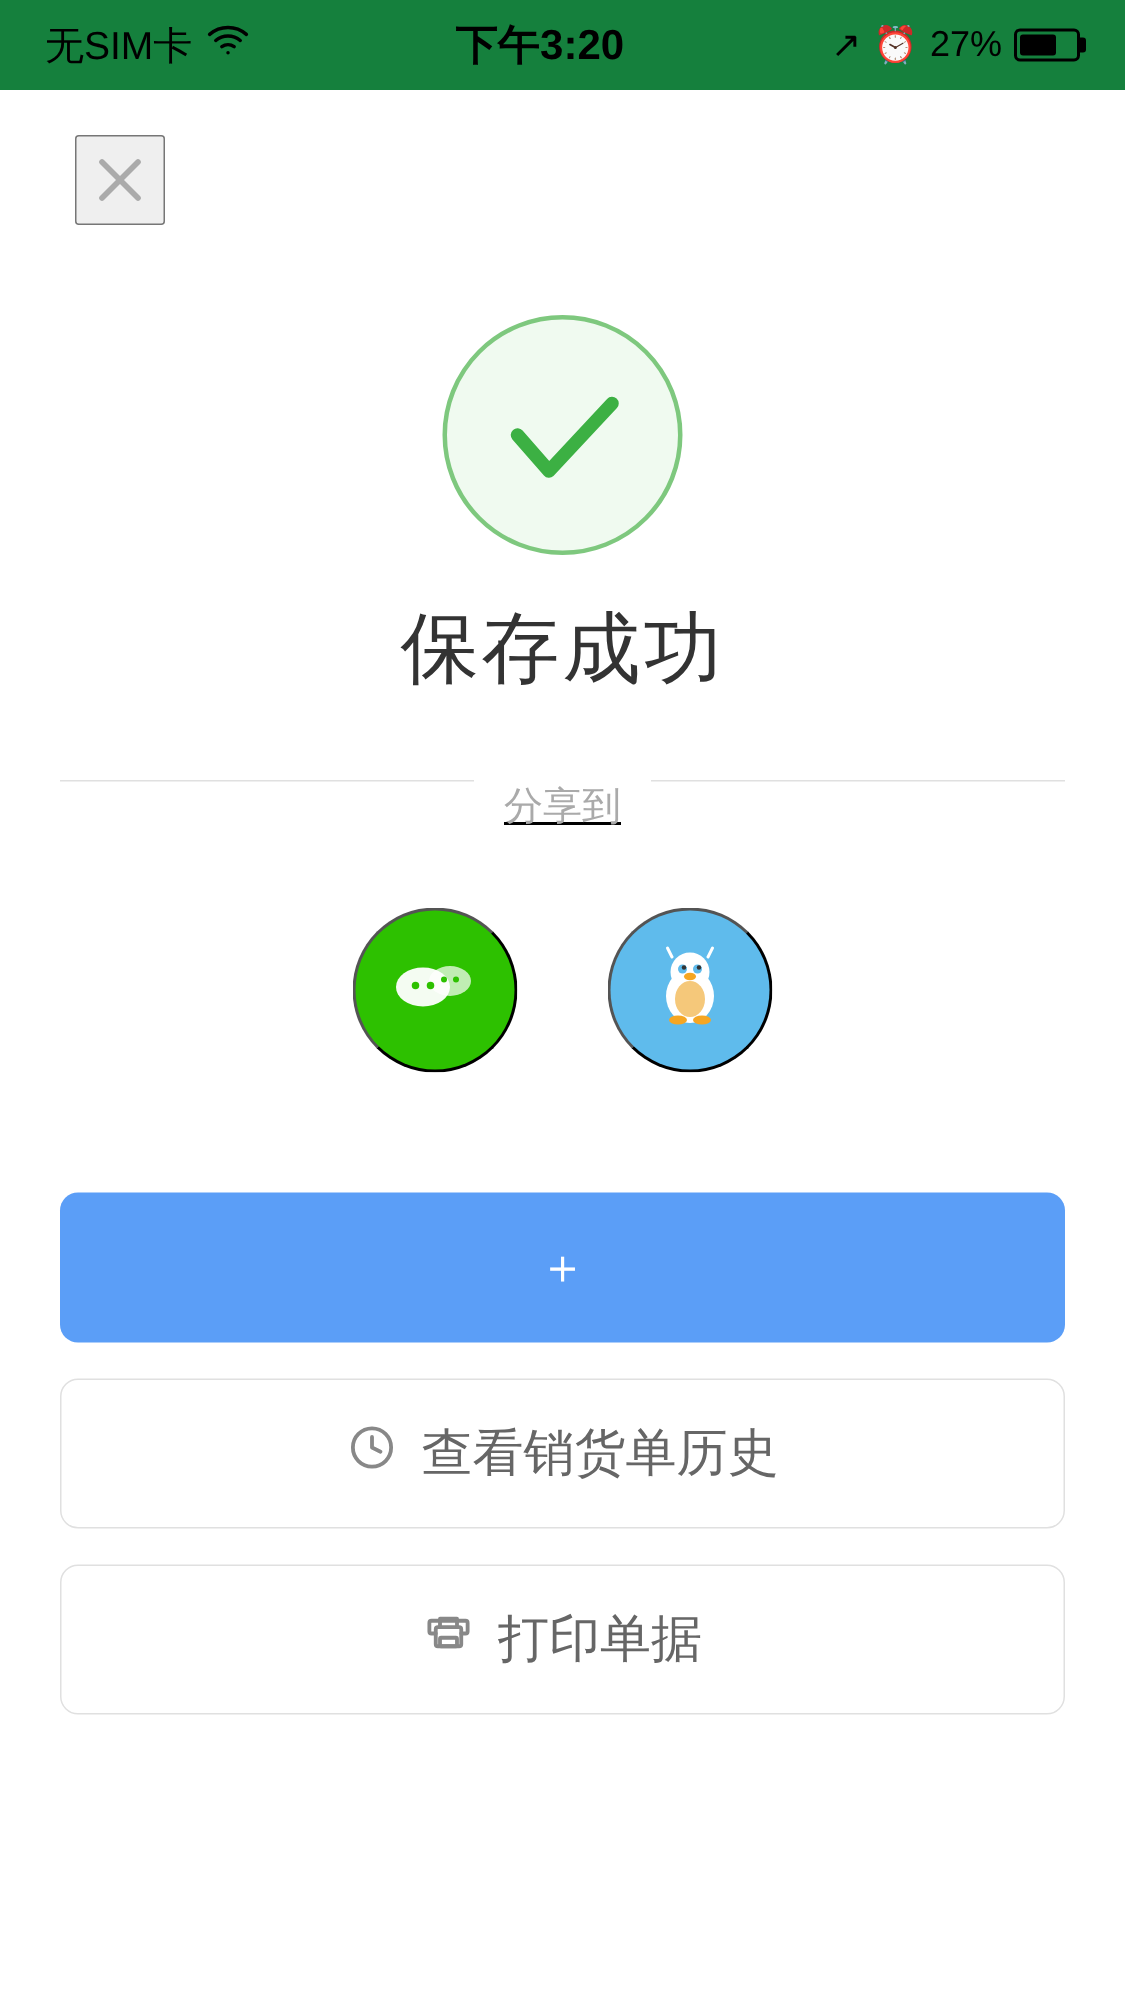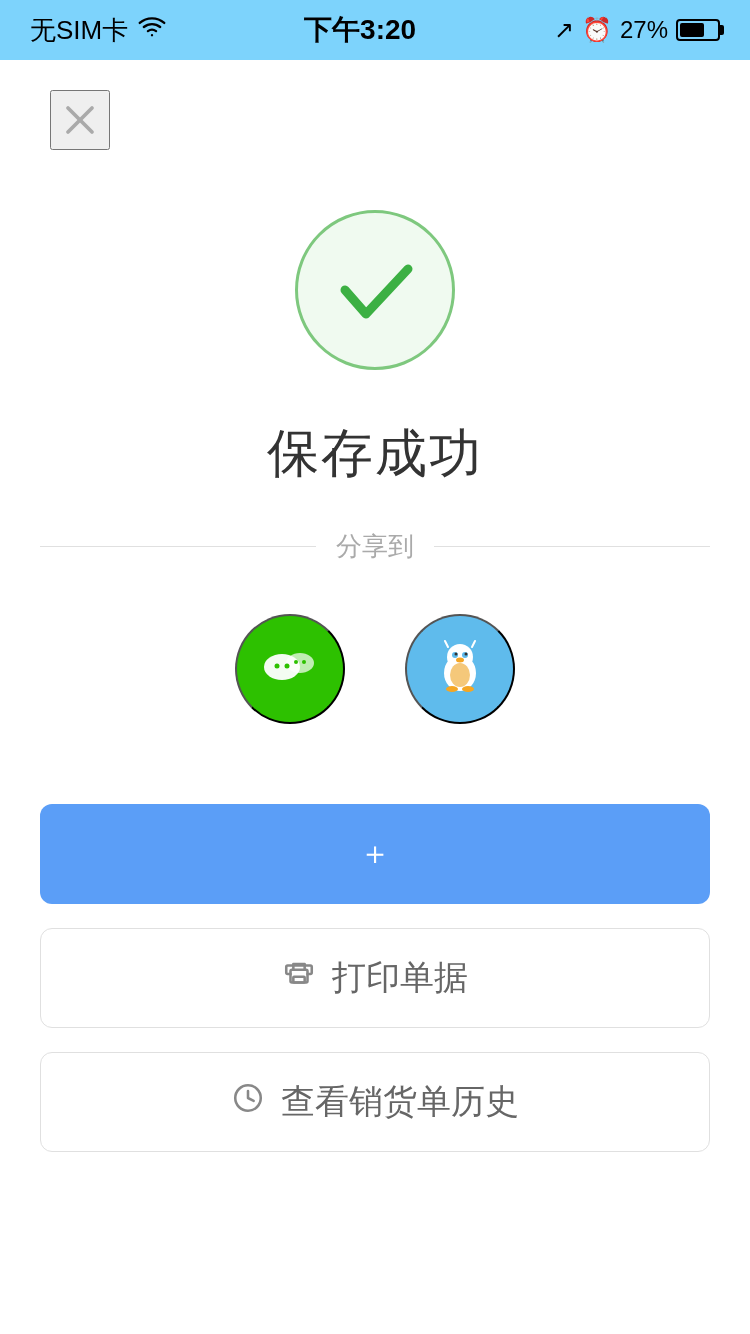--- a/index.html
+++ b/index.html
@@ -11,21 +11,21 @@
       background: #ffffff;
       font-family: -apple-system, "PingFang SC", "Helvetica Neue", sans-serif;
       display: flex;
       flex-direction: column;
     }
 
     
     .status-bar {
       width: 100%;
       height: 60px;
-      background: #7dd3fc;
+      background: #15803d;
       display: flex;
       align-items: center;
       justify-content: space-between;
       padding: 0 30px;
     }
     .status-left {
       display: flex;
       align-items: center;
       gap: 10px;
       font-size: 26px;
@@ -114,31 +114,31 @@
       align-items: center;
       justify-content: center;
       margin-top: 60px;
     }
 
     
     .success-title {
       font-size: 52px;
       color: #333;
       font-weight: 500;
-      margin-top: 49px;
+      margin-top: 28px;
       letter-spacing: 2px;
     }
 
     
     .share-divider {
       width: 100%;
       display: flex;
-      align-items: center;
       gap: 20px;
-      margin-top: 40px;
+      margin-top: 52px;
+      text-decoration: underline;
     }
     .divider-line {
       flex: 1;
       height: 1px;
       background: #e0e0e0;
     }
     .divider-label {
       font-size: 26px;
       color: #aaa;
       white-space: nowrap;
@@ -286,33 +286,33 @@
   </div>
 
   <div class="actions">
     <button class="action-btn btn-primary">
       <span class="btn-icon">＋</span>
     </button>
 
     <button class="action-btn btn-secondary">
       <span class="btn-icon">
         <svg width="34" height="34" viewBox="0 0 24 24" fill="none" stroke="#888" stroke-width="1.8" stroke-linecap="round" stroke-linejoin="round">
+          <circle cx="12" cy="12" r="9"></circle>
+          <polyline points="12,7 12,12 16,14"></polyline>
+        </svg>
+      </span>
+      <span>查看销货单历史</span>
+    </button>
+
+    <button class="action-btn btn-secondary">
+      <span class="btn-icon">
+        <svg width="34" height="34" viewBox="0 0 24 24" fill="none" stroke="#888" stroke-width="1.8" stroke-linecap="round" stroke-linejoin="round">
           <rect x="6" y="9" width="12" height="9" rx="1"></rect>
           <path d="M6 12H4a1 1 0 01-1-1V7a1 1 0 011-1h16a1 1 0 011 1v4a1 1 0 01-1 1h-2"></path>
           <rect x="8" y="14" width="8" height="4" rx="0.5"></rect>
           <path d="M8 9V5h8v4"></path>
         </svg>
       </span>
       <span>打印单据</span>
     </button>
-
-    <button class="action-btn btn-secondary">
-      <span class="btn-icon">
-        <svg width="34" height="34" viewBox="0 0 24 24" fill="none" stroke="#888" stroke-width="1.8" stroke-linecap="round" stroke-linejoin="round">
-          <circle cx="12" cy="12" r="9"></circle>
-          <polyline points="12,7 12,12 16,14"></polyline>
-        </svg>
-      </span>
-      <span>查看销货单历史</span>
-    </button>
   </div>
 
 </div>
 
 </body></html>

